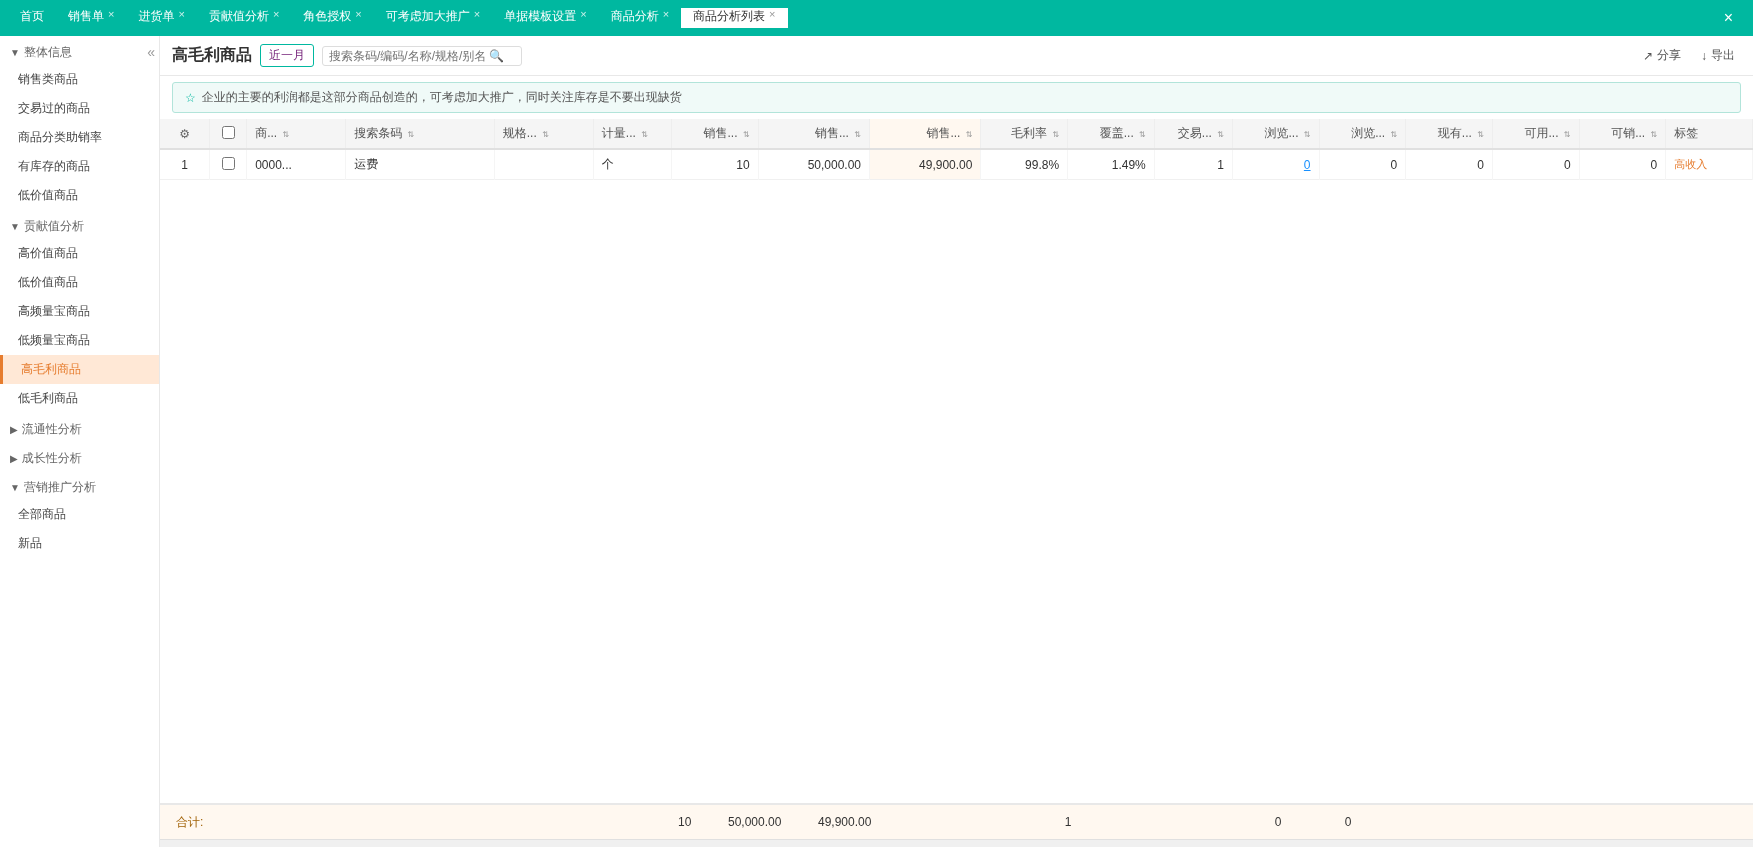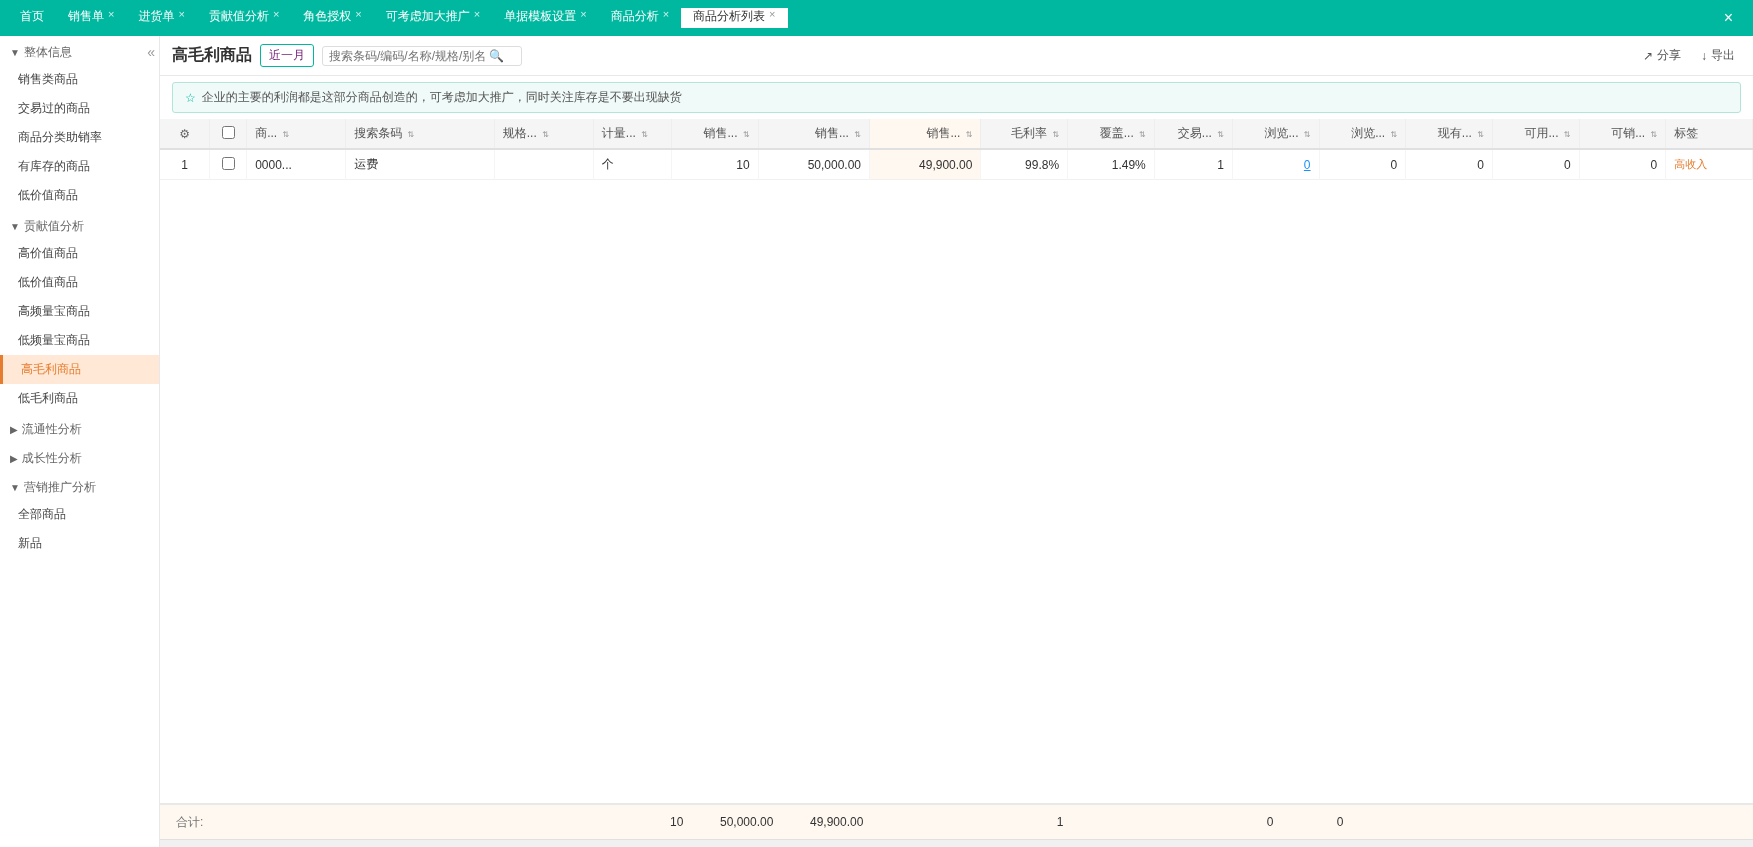--- a/index.html
+++ b/index.html
@@ -228,21 +228,21 @@
 
     
     .footer-summary {
       border-top: 2px solid #e8e8e8;
       background: #fff8f0;
       display: flex;
       align-items: center;
       padding: 6px 8px;
       min-height: 36px;
     }
-    .footer-summary .label { color: #737373; }
+    .footer-summary .label { color: #a16207; margin-right: 8px; }
     .footer-cell {
       padding: 0 8px;
       color: #333;
       font-size: 12px;
       white-space: nowrap;
     }
 
     
     .bottom-scrollbar {
       height: 8px;

